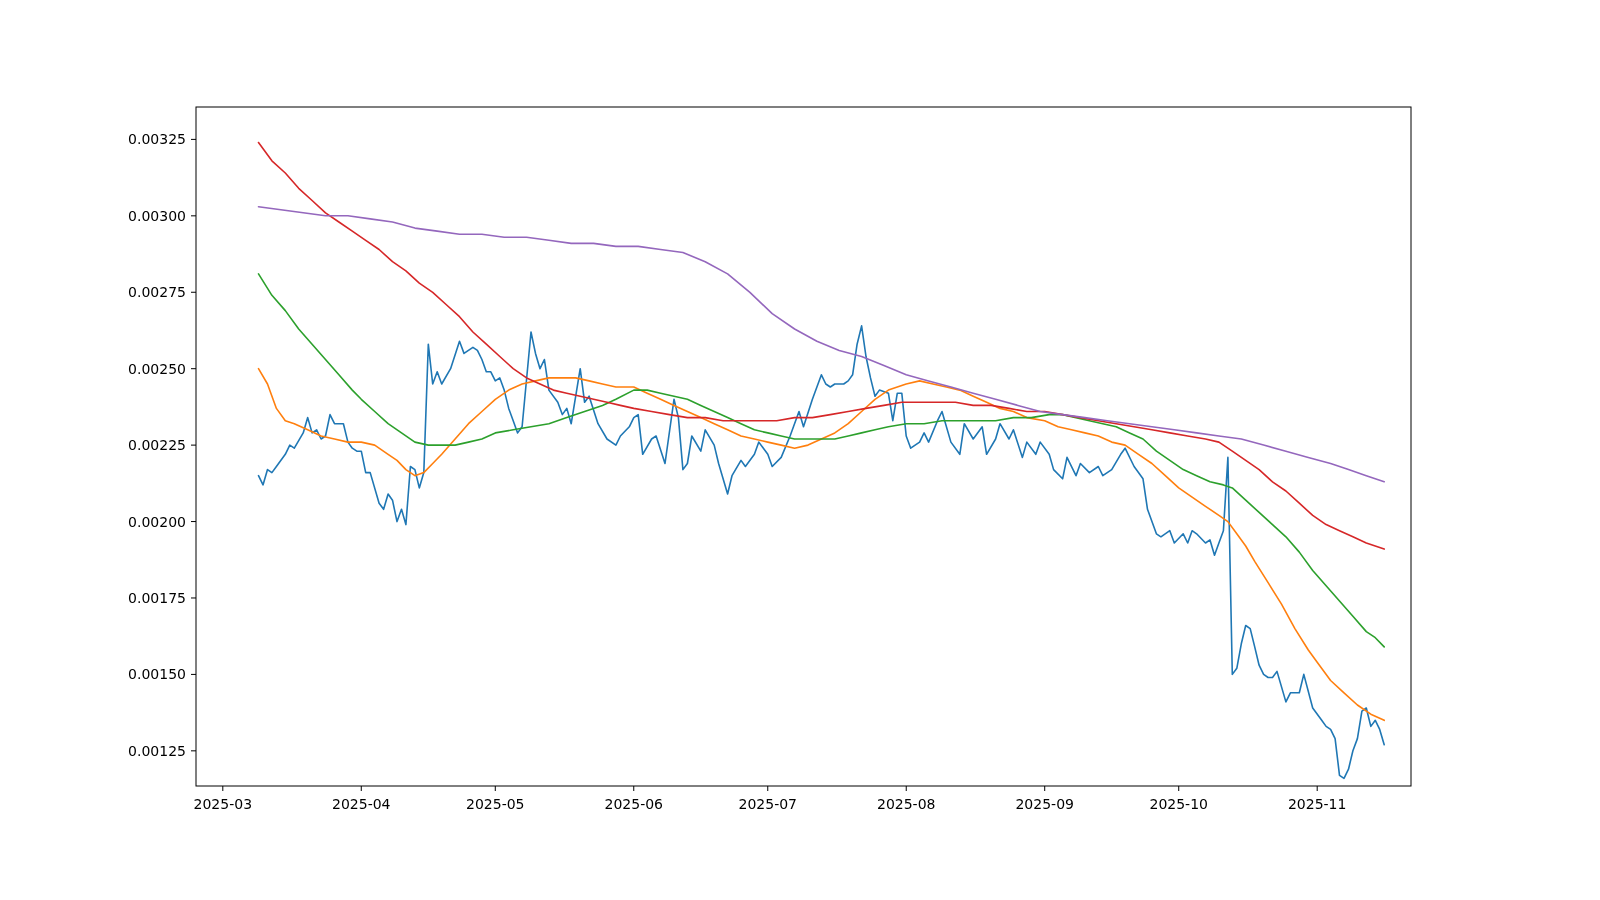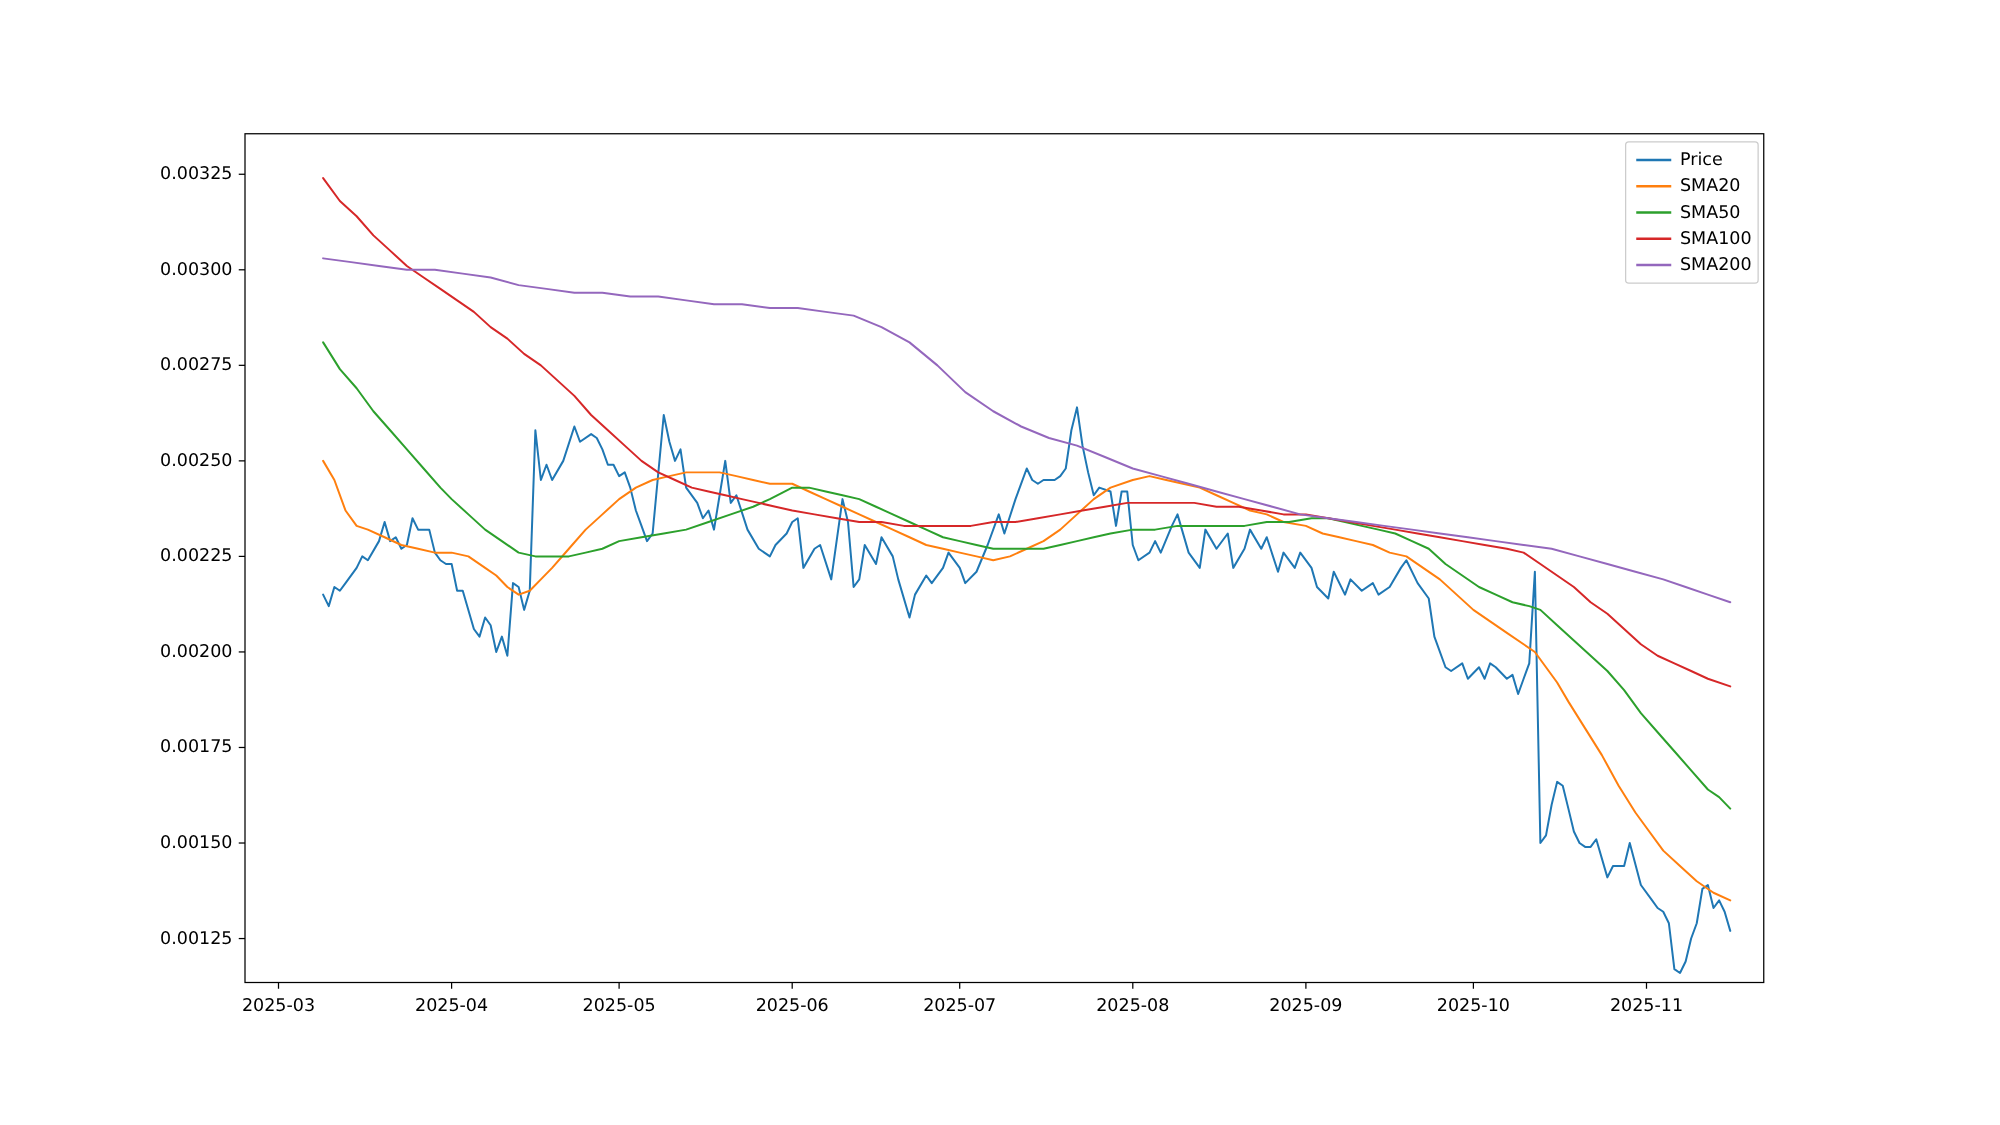--- a/index.html
+++ b/index.html
@@ -54,35 +54,13 @@
       <text x="186" y="215.8356596127869" text-anchor="end" dominant-baseline="central" font-size="14px">0.00300</text>
       <line x1="191" y1="139.4061233678524" x2="196" y2="139.4061233678524" stroke="#000000" stroke-width="1"></line>
       <text x="186" y="139.4061233678524" text-anchor="end" dominant-baseline="central" font-size="14px">0.00325</text>
       <polyline points="258.5,475.7 263.0,484.9 267.5,469.6 271.9,472.6 276.4,466.5 285.3,454.3 289.8,445.1 294.3,448.2 303.2,432.9 307.7,417.6 312.1,432.9 316.6,429.8 321.1,439.0 325.5,436.0 330.0,414.6 334.5,423.7 343.4,423.7 347.9,442.1 352.3,448.2 356.8,451.2 361.3,451.2 365.7,472.6 370.2,472.6 379.1,503.2 383.6,509.3 388.1,494.0 392.5,500.2 397.0,521.6 401.5,509.3 405.9,524.6 410.4,466.5 414.9,469.6 419.3,487.9 423.8,472.6 428.3,344.2 432.7,384.0 437.2,371.8 441.7,384.0 450.6,368.7 459.5,341.2 464.0,353.4 472.9,347.3 477.4,350.4 481.9,359.5 486.3,371.8 490.8,371.8 495.3,380.9 499.8,377.9 504.2,390.1 508.7,408.4 513.2,420.7 517.6,432.9 522.1,426.8 531.0,332.0 535.5,353.4 540.0,368.7 544.4,359.5 548.9,390.1 557.8,402.3 562.3,414.6 566.8,408.4 571.2,423.7 580.2,368.7 584.6,402.3 589.1,396.2 598.0,423.7 607.0,439.0 615.9,445.1 620.4,436.0 629.3,426.8 633.8,417.6 638.2,414.6 642.7,454.3 651.6,439.0 656.1,436.0 665.0,463.5 674.0,399.3 678.4,417.6 682.9,469.6 687.4,463.5 691.8,436.0 700.8,451.2 705.2,429.8 714.2,445.1 718.6,463.5 727.6,494.0 732.0,475.7 741.0,460.4 745.4,466.5 754.4,454.3 758.8,442.1 767.8,454.3 772.2,466.5 781.2,457.4 790.1,436.0 799.0,411.5 803.5,426.8 812.4,399.3 821.4,374.8 825.8,384.0 830.3,387.0 834.8,384.0 843.7,384.0 848.2,380.9 852.6,374.8 857.1,344.2 861.6,325.9 866.0,356.5 870.5,377.9 875.0,396.2 879.4,390.1 888.4,393.2 892.8,420.7 897.3,393.2 901.8,393.2 906.2,436.0 910.7,448.2 919.6,442.1 924.1,432.9 928.6,442.1 937.5,420.7 942.0,411.5 950.9,442.1 959.8,454.3 964.3,423.7 973.2,439.0 982.2,426.8 986.6,454.3 995.6,439.0 1000.0,423.7 1009.0,439.0 1013.4,429.8 1022.4,457.4 1026.8,442.1 1035.8,454.3 1040.2,442.1 1049.2,454.3 1053.6,469.6 1062.6,478.8 1067.0,457.4 1076.0,475.7 1080.4,463.5 1089.4,472.6 1098.3,466.5 1102.8,475.7 1111.7,469.6 1120.7,454.3 1125.1,448.2 1134.1,466.5 1143.0,478.8 1147.5,509.3 1156.4,533.8 1160.9,536.8 1169.8,530.7 1174.3,543.0 1183.2,533.8 1187.7,543.0 1192.1,530.7 1196.6,533.8 1205.5,543.0 1210.0,539.9 1214.5,555.2 1218.9,543.0 1223.4,530.7 1227.9,457.4 1232.3,674.4 1236.8,668.3 1241.3,643.8 1245.7,625.5 1250.2,628.6 1254.7,646.9 1259.1,665.2 1263.6,674.4 1268.1,677.5 1272.5,677.5 1277.0,671.4 1285.9,701.9 1290.4,692.8 1299.3,692.8 1303.8,674.4 1312.7,708.0 1321.7,720.3 1326.1,726.4 1330.6,729.4 1335.1,738.6 1339.5,775.3 1344.0,778.4 1348.5,769.2 1352.9,750.8 1357.4,738.6 1361.9,711.1 1366.3,708.0 1370.8,726.4 1375.3,720.3 1379.7,729.4 1384.2,744.7" fill="none" stroke="#1f77b4" stroke-width="1.6" stroke-linejoin="round" stroke-linecap="round"></polyline>
       <polyline points="258.5,368.7 267.5,384.0 276.4,408.4 285.3,420.7 294.3,423.7 307.7,429.8 321.1,436.0 334.5,439.0 347.9,442.1 361.3,442.1 374.7,445.1 388.1,454.3 397.0,460.4 405.9,469.6 414.9,475.7 423.8,472.6 432.7,463.5 441.7,454.3 455.1,439.0 468.5,423.7 481.9,411.5 495.3,399.3 508.7,390.1 522.1,384.0 535.5,380.9 548.9,377.9 562.3,377.9 575.7,377.9 589.1,380.9 602.5,384.0 615.9,387.0 633.8,387.0 647.2,393.2 660.6,399.3 674.0,405.4 687.4,411.5 700.8,417.6 714.2,423.7 727.6,429.8 741.0,436.0 754.4,439.0 767.8,442.1 781.2,445.1 794.6,448.2 808.0,445.1 821.4,439.0 834.8,432.9 848.2,423.7 861.6,411.5 875.0,399.3 888.4,390.1 906.2,384.0 919.6,380.9 933.0,384.0 946.4,387.0 959.8,390.1 973.2,396.2 986.6,402.3 1000.0,408.4 1013.4,411.5 1026.8,417.6 1044.7,420.7 1058.1,426.8 1071.5,429.8 1084.9,432.9 1098.3,436.0 1111.7,442.1 1125.1,445.1 1138.5,454.3 1151.9,463.5 1165.3,475.7 1178.7,487.9 1192.1,497.1 1205.5,506.3 1218.9,515.4 1227.9,521.6 1236.8,533.8 1245.7,546.0 1254.7,561.3 1268.1,582.7 1281.5,604.1 1294.9,628.6 1308.3,650.0 1317.2,662.2 1330.6,680.5 1344.0,692.8 1357.4,705.0 1370.8,714.2 1384.2,720.3" fill="none" stroke="#ff7f0e" stroke-width="1.6" stroke-linejoin="round" stroke-linecap="round"></polyline>
       <polyline points="258.5,273.9 271.9,295.3 285.3,310.6 298.7,329.0 312.1,344.2 325.5,359.5 338.9,374.8 352.3,390.1 361.3,399.3 374.7,411.5 388.1,423.7 401.5,432.9 414.9,442.1 428.3,445.1 441.7,445.1 455.1,445.1 468.5,442.1 481.9,439.0 495.3,432.9 513.2,429.8 531.0,426.8 548.9,423.7 566.8,417.6 584.6,411.5 602.5,405.4 615.9,399.3 633.8,390.1 647.2,390.1 660.6,393.2 674.0,396.2 687.4,399.3 700.8,405.4 714.2,411.5 727.6,417.6 741.0,423.7 754.4,429.8 767.8,432.9 781.2,436.0 794.6,439.0 808.0,439.0 821.4,439.0 834.8,439.0 848.2,436.0 861.6,432.9 875.0,429.8 888.4,426.8 906.2,423.7 924.1,423.7 942.0,420.7 959.8,420.7 977.7,420.7 995.6,420.7 1013.4,417.6 1031.3,417.6 1049.2,414.6 1062.6,414.6 1076.0,417.6 1089.4,420.7 1102.8,423.7 1116.2,426.8 1129.6,432.9 1143.0,439.0 1156.4,451.2 1169.8,460.4 1183.2,469.6 1196.6,475.7 1210.0,481.8 1223.4,484.9 1232.3,487.9 1245.7,500.2 1259.1,512.4 1272.5,524.6 1285.9,536.8 1299.3,552.1 1312.7,570.5 1326.1,585.8 1339.5,601.0 1352.9,616.3 1366.3,631.6 1375.3,637.7 1384.2,646.9" fill="none" stroke="#2ca02c" stroke-width="1.6" stroke-linejoin="round" stroke-linecap="round"></polyline>
       <polyline points="258.5,142.5 271.9,160.8 285.3,173.0 298.7,188.3 312.1,200.5 325.5,212.8 338.9,222.0 352.3,231.1 365.7,240.3 379.1,249.5 392.5,261.7 405.9,270.9 419.3,283.1 432.7,292.3 446.1,304.5 459.5,316.7 472.9,332.0 486.3,344.2 499.8,356.5 513.2,368.7 526.6,377.9 540.0,384.0 553.4,390.1 566.8,393.2 580.2,396.2 593.6,399.3 607.0,402.3 620.4,405.4 633.8,408.4 651.6,411.5 669.5,414.6 687.4,417.6 705.2,417.6 723.1,420.7 741.0,420.7 758.8,420.7 776.7,420.7 794.6,417.6 812.4,417.6 830.3,414.6 848.2,411.5 866.0,408.4 883.9,405.4 901.8,402.3 919.6,402.3 937.5,402.3 955.4,402.3 973.2,405.4 991.1,405.4 1009.0,408.4 1026.8,411.5 1044.7,411.5 1062.6,414.6 1080.4,417.6 1098.3,420.7 1116.2,423.7 1134.1,426.8 1151.9,429.8 1169.8,432.9 1187.7,436.0 1205.5,439.0 1218.9,442.1 1232.3,451.2 1245.7,460.4 1259.1,469.6 1272.5,481.8 1285.9,491.0 1299.3,503.2 1312.7,515.4 1326.1,524.6 1339.5,530.7 1352.9,536.8 1366.3,543.0 1384.2,549.1" fill="none" stroke="#d62728" stroke-width="1.6" stroke-linejoin="round" stroke-linecap="round"></polyline>
       <polyline points="258.5,206.7 280.9,209.7 303.2,212.8 325.5,215.8 347.9,215.8 370.2,218.9 392.5,222.0 414.9,228.1 437.2,231.1 459.5,234.2 481.9,234.2 504.2,237.2 526.6,237.2 548.9,240.3 571.2,243.4 593.6,243.4 615.9,246.4 638.2,246.4 660.6,249.5 682.9,252.5 705.2,261.7 727.6,273.9 749.9,292.3 772.2,313.7 794.6,329.0 816.9,341.2 839.2,350.4 861.6,356.5 883.9,365.6 906.2,374.8 928.6,380.9 950.9,387.0 973.2,393.2 995.6,399.3 1017.9,405.4 1040.2,411.5 1062.6,414.6 1084.9,417.6 1107.3,420.7 1129.6,423.7 1151.9,426.8 1174.3,429.8 1196.6,432.9 1218.9,436.0 1241.3,439.0 1263.6,445.1 1285.9,451.2 1308.3,457.4 1330.6,463.5 1348.5,469.6 1366.3,475.7 1384.2,481.8" fill="none" stroke="#9467bd" stroke-width="1.6" stroke-linejoin="round" stroke-linecap="round"></polyline>
     </svg>
 
-  <div class="legend">
-    <div class="legend-item">
-      <span class="legend-swatch" style="border-top-color: rgb(31, 119, 180);"></span>
-      <span class="legend-label">Price</span>
-    </div>
-    <div class="legend-item">
-      <span class="legend-swatch" style="border-top-color: rgb(255, 127, 14);"></span>
-      <span class="legend-label">SMA20</span>
-    </div>
-    <div class="legend-item">
-      <span class="legend-swatch" style="border-top-color: rgb(44, 160, 44);"></span>
-      <span class="legend-label">SMA50</span>
-    </div>
-    <div class="legend-item">
-      <span class="legend-swatch" style="border-top-color: rgb(214, 39, 40);"></span>
-      <span class="legend-label">SMA100</span>
-    </div>
-    <div class="legend-item">
-      <span class="legend-swatch" style="border-top-color: rgb(148, 103, 189);"></span>
-      <span class="legend-label">SMA200</span>
-    </div>
-  </div>
 </div>
 
 </body></html>

